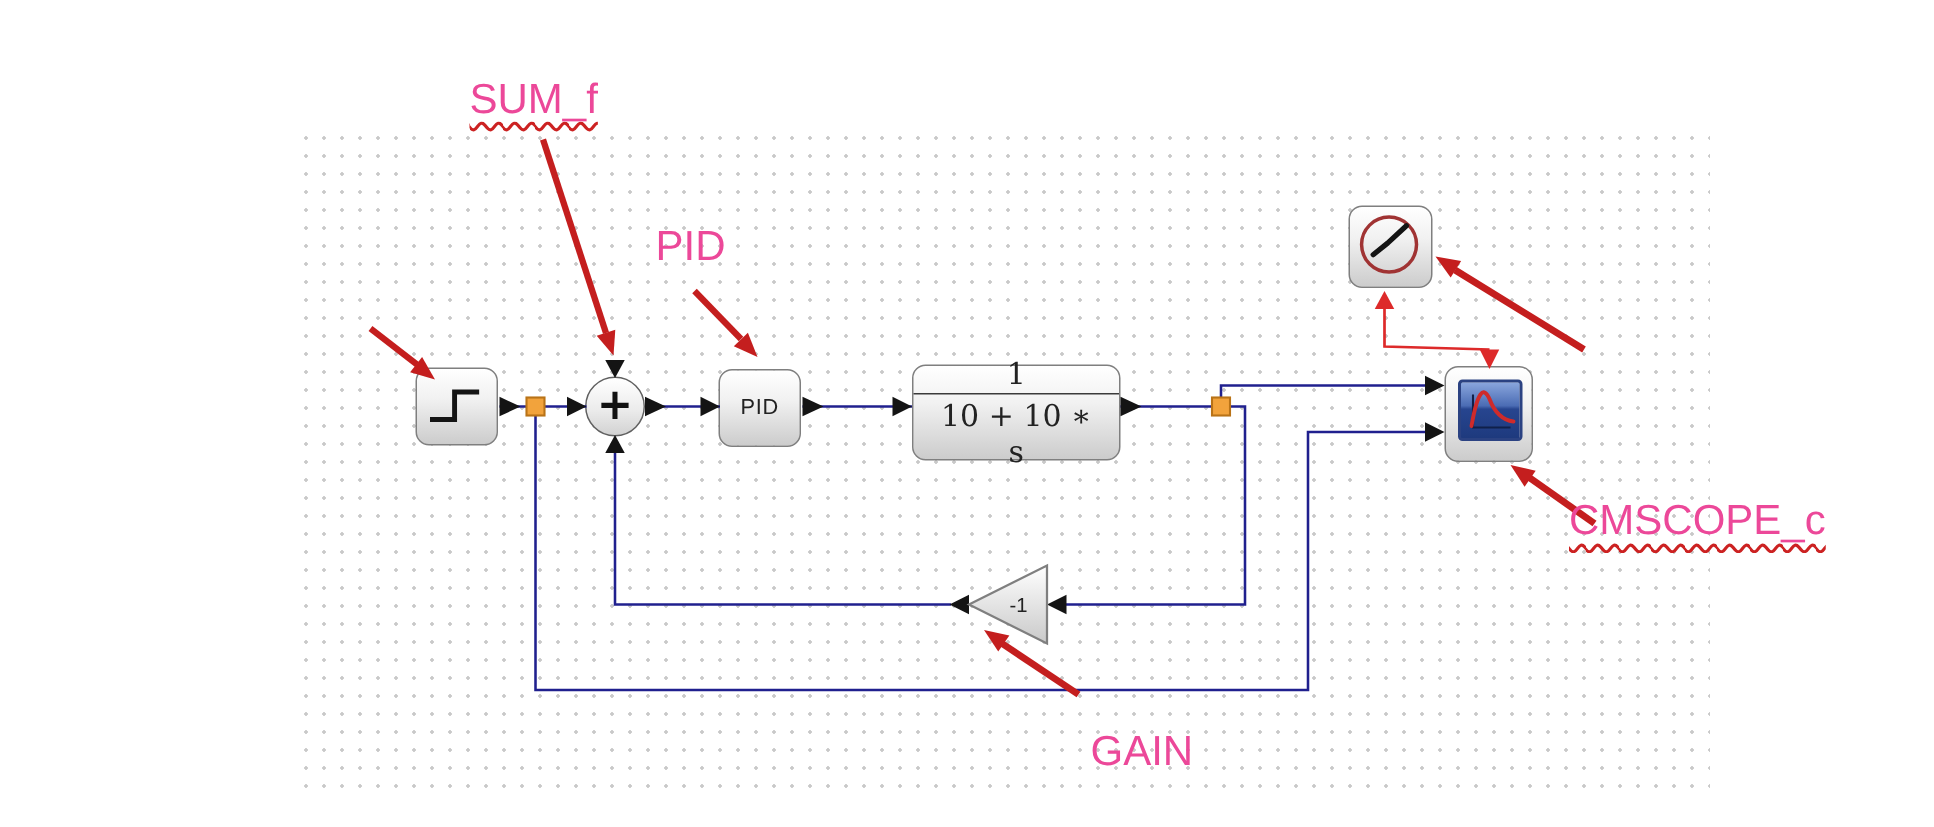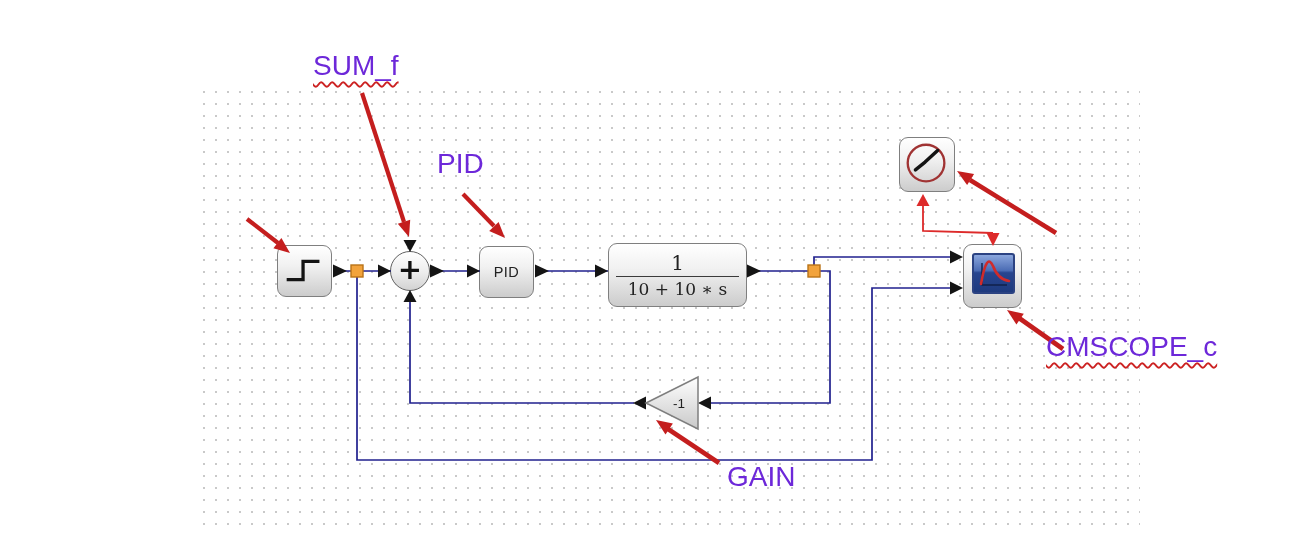--- a/index.html
+++ b/index.html
@@ -13,25 +13,25 @@
          background:linear-gradient(180deg,#ffffff 0%,#f1f1f1 40%,#cccccc 100%);
          box-sizing:border-box;display:flex;align-items:center;justify-content:center;}
   .sum-circle{position:absolute;width:40px;height:40px;border:1.6px solid #606060;border-radius:50%;
          background:linear-gradient(180deg,#ffffff 0%,#ececec 55%,#d2d2d2 100%);
          box-sizing:border-box;display:flex;align-items:center;justify-content:center;}
   .plus{font-family:"DejaVu Sans",sans-serif;font-size:29px;font-weight:700;color:#111;
         line-height:1;margin-top:-3px;}
   .pid-label{font-size:14.5px;color:#222;letter-spacing:0.5px;}
   .fraction{text-align:center;font-family:"DejaVu Serif",serif;color:#222;}
   .fraction .num{font-size:20px;display:block;padding-bottom:1px;}
-  .fraction .den{font-size:17px;display:block;border-top:1.7px solid #3a3a3a;padding:2px 12px 0 12px;}
+  .fraction .den{font-size:20px;display:block;border-top:1.7px solid #3a3a3a;padding:2px 12px 0 12px;}
   .screen{position:absolute;left:8px;top:8px;width:43px;height:41px;border:2px solid #2b4282;
           border-radius:3px;background:linear-gradient(180deg,#8aa6dd 0%,#4b6cb4 42%,#27458f 48%,#1e3a7e 100%);
           box-sizing:border-box;overflow:hidden;}
-  .ann-label{position:absolute;font-size:28px;color:#6d28d9;white-space:nowrap;}
+  .ann-label{position:absolute;font-size:28px;color:#ec4899;white-space:nowrap;}
   .squiggle{text-decoration-line:underline;text-decoration-style:wavy;
             text-decoration-color:#cc2222;text-decoration-thickness:1.8px;text-underline-offset:6px;}
 </style>
 </head>
 <body>
 
 <div class="canvas">
 
   <div class="grid"></div>
 
@@ -144,15 +144,15 @@
       <g>
         <line x1="719" y1="463" x2="668" y2="429" stroke-width="4.6"></line>
         <polygon points="656,420 672.9,423.6 665.5,434.4" stroke="none"></polygon>
       </g>
     </g>
   </svg>
 
   <div class="ann-label squiggle" style="left:313px;top:50px;">SUM_f</div>
   <div class="ann-label" style="left:437px;top:148px;">PID</div>
   <div class="ann-label squiggle" style="left:1046px;top:331px;text-align:right;">CMSCOPE_c</div>
-  <div class="ann-label" style="left:727px;top:461px;">GAIN</div>
+  <div class="ann-label" style="left:727px;top:485px;">GAIN</div>
 
 </div>
 
 </body></html>

